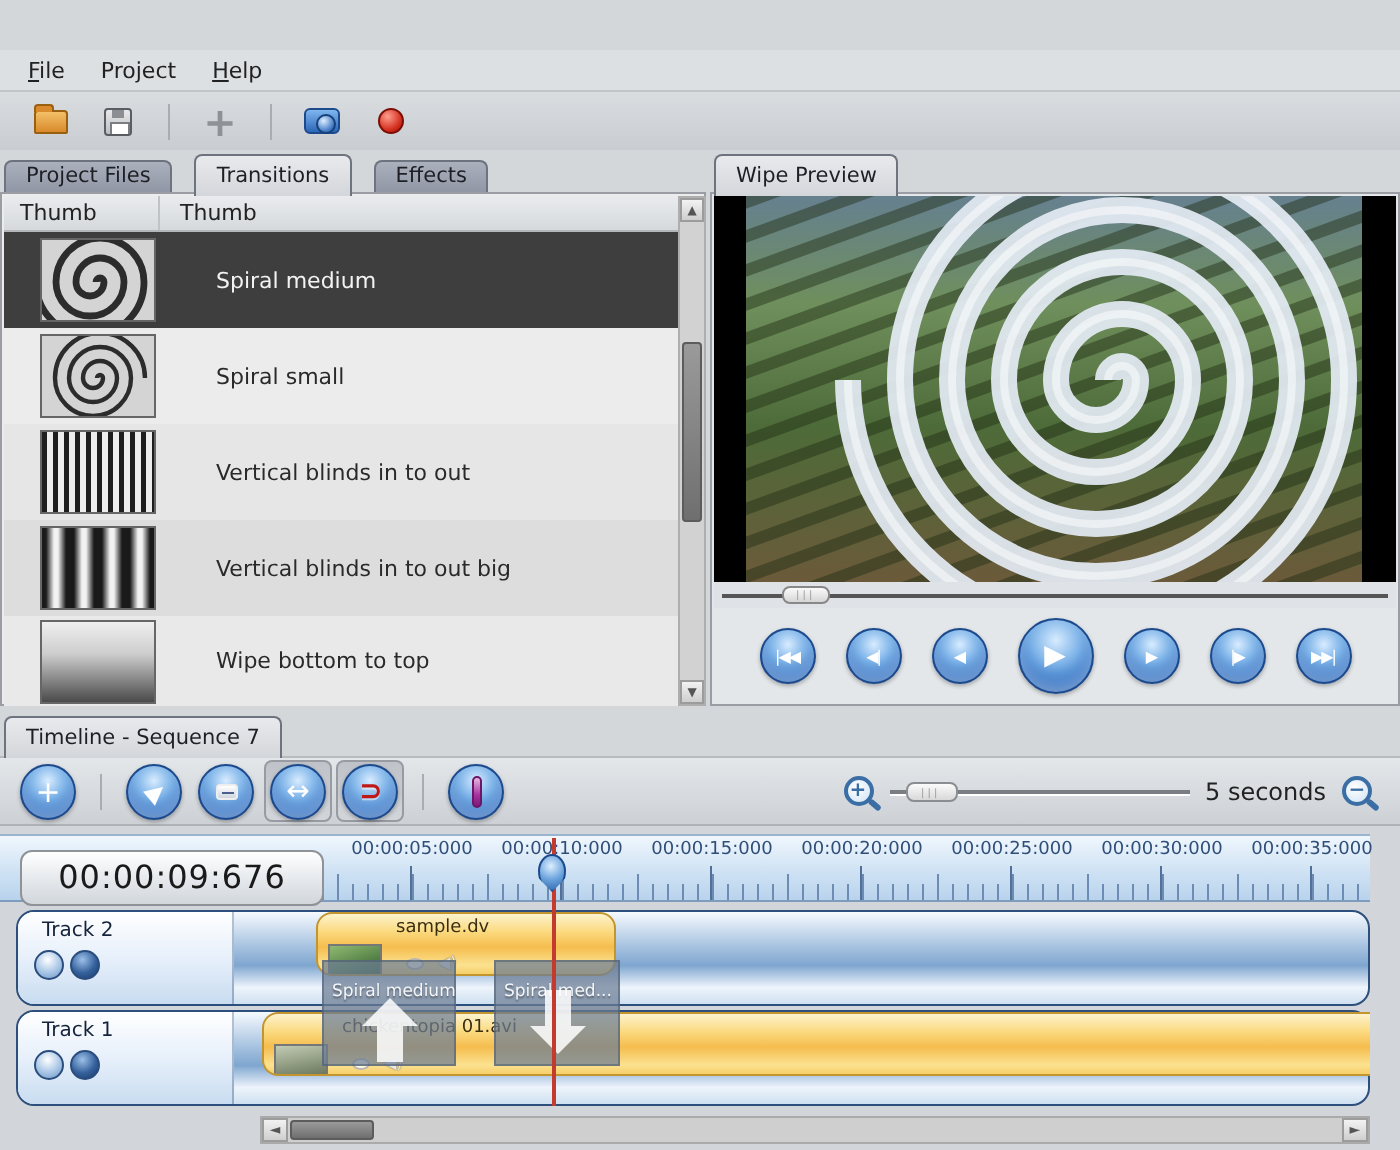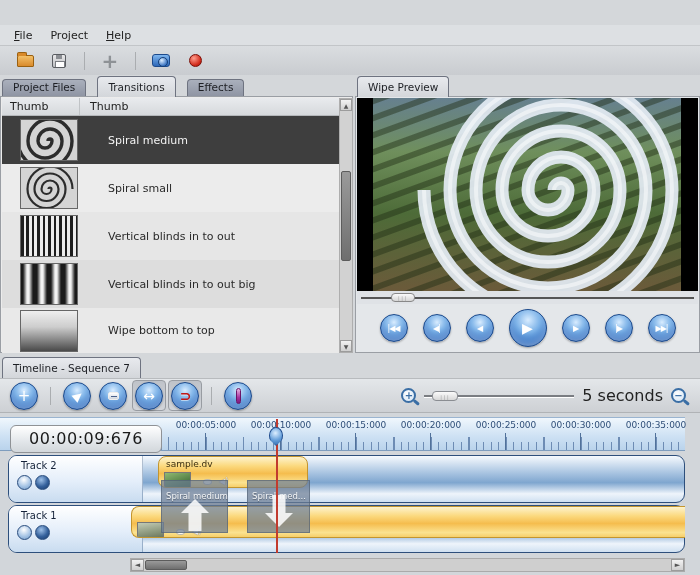--- a/index.html
+++ b/index.html
@@ -123,50 +123,50 @@
   .mag { width:15px; height:15px; border:2px solid #3a6ea5; border-radius:50%; position:relative;
     background:radial-gradient(circle at 40% 35%, #fff, #cfe2f4); color:#3a6ea5; font-size:10px; font-weight:bold;
     text-align:center; line-height:12px; }
   .mag::after { content:""; position:absolute; left:10px; top:11px; width:7px; height:2.5px; background:#3a6ea5;
     transform:rotate(40deg); border-radius:2px; }
   .zoom-slider { position:relative; width:150px; height:12px; }
   .zoom-track { position:absolute; left:0; right:0; top:5px; height:2px; background:#7a7d82; box-shadow:0 1px 0 #fff; }
   .zoom-handle { position:absolute; left:8px; top:1px; width:26px; height:10px; border:1px solid #8a8d92;
     border-radius:4px; background:linear-gradient(#fbfbfb,#d8d8d8); }
   .zoom-handle::after { content:"| | |"; font-size:5px; color:#999; position:absolute; left:7px; top:2px; }
-  .zoom-label { font-size:16px; color:#222; }
+  .zoom-label { font-size:12px; color:#222; }
 
   
   .tl-body { position:absolute; left:0; top:413px; width:700px; height:162px; background:#d2d6da; }
   .ruler { position:absolute; left:0; top:4px; width:685px; height:34px;
     background:linear-gradient(#f0f7fd,#cfe2f4 55%,#b9d3ec); border-top:1px solid #9ab4d0; border-bottom:1px solid #7e9dbe; }
   .ruler-label { position:absolute; top:2px; width:80px; text-align:center; font-size:9px; color:#2f4e78; }
   .ruler-label::after { content:""; position:absolute; left:39px; top:13px; width:1px; height:17px; background:#51719a; }
   .rl-0{left:166px}.rl-1{left:241px}.rl-2{left:316px}.rl-3{left:391px}.rl-4{left:466px}.rl-5{left:541px}.rl-6{left:616px}
   .ruler-ticks { position:absolute; left:131px; right:0; bottom:0; height:8px;
     background:repeating-linear-gradient(to right,#6d8cb4 0 1px,transparent 1px 7.5px); }
   .ruler-ticks2 { position:absolute; left:131px; right:0; bottom:0; height:13px;
     background:repeating-linear-gradient(to right,#6d8cb4 0 1px,transparent 1px 37.5px); }
   .timecode-box { position:absolute; left:10px; top:7px; width:152px; height:28px; border:1px solid #8f9296;
     border-radius:6px; background:linear-gradient(#ffffff,#e2e6ea 60%,#d2d7db);
     font-size:16px; color:#1a1a1a; text-align:center; line-height:26px; letter-spacing:.5px; z-index:6; }
 
   .track { position:absolute; left:8px; width:677px; height:48px; border:1.5px solid #2d4f7c; border-radius:9px;
     background:linear-gradient(180deg,#f6fafe 0%,#a6c2e0 38%,#7fa6cf 58%,#eef4fb 82%,#cfe0f1 100%); overflow:hidden; }
   .track-2 { top:42px; } .track-1 { top:92px; }
-  .track-header { position:absolute; left:0; top:0; width:134px; height:100%;
+  .track-header { position:absolute; left:0; top:0; width:108px; height:100%;
     background:linear-gradient(#ffffff,#e4eefa 55%,#c9dcf0); border-right:1px solid rgba(45,79,124,.35); }
   .track-name { font-size:10px; color:#15233a; padding:4px 0 0 12px; }
   .track-orbs { display:flex; gap:3px; padding:4px 0 0 8px; }
   .t-orb { width:15px; height:15px; border-radius:50%; border:1px solid #2a4d7e; }
   .t-orb.vid { background:radial-gradient(circle at 45% 30%, #ffffff, #a9c6e6 55%, #6d96c4); }
   .t-orb.aud { background:radial-gradient(circle at 40% 30%, #9dc0e8, #35619c 55%, #173a6b); }
 
   .clip { position:absolute; height:32px; border:1px solid #c3952f; border-radius:8px; overflow:hidden;
-    background:linear-gradient(180deg,#fdf3cd 0%,#fbd97e 30%,#f5bd4e 55%,#fbe290 85%,#f6cf6a 100%); z-index:3; }
+    background:linear-gradient(180deg,#fdf3cd 0%,#fbd97e 30%,#f5bd4e 55%,#fbe290 85%,#f6cf6a 100%); z-index:3;padding-left:32px; }
   .clip-sample { left:158px; top:456px; width:150px; }
   .clip-chicken { left:131px; top:506px; width:554px; border-radius:8px 0 0 8px; border-right:none; }
   .clip-label { font-size:9px; color:#3a2e10; padding:2px 0 0 7px; white-space:nowrap; }
   .clip-thumb { position:absolute; left:5px; top:15px; width:27px; height:27px; border:1px solid #777; }
   .clip-thumb.green { background:linear-gradient(160deg,#8fba72,#44703a 55%,#2a4a22); }
   .clip-thumb.path { background:linear-gradient(170deg,#c2cbb5,#8b977c 40%,#5c664e 75%,#3f4636); }
   .clip-icons { position:absolute; left:44px; top:20px; display:flex; gap:7px; align-items:center; }
   .ci-ellipse { width:9px; height:6px; border-radius:50%; background:rgba(255,255,255,.8); border:1px solid rgba(120,120,120,.5); }
   .ci-speaker { font-size:8px; color:#e8e8e8; text-shadow:0 0 1px #555; }
 
@@ -404,20 +404,21 @@
 
   <div class="clip clip-sample">
     <div class="clip-label">sample.dv</div>
     <div class="clip-thumb green"></div>
     <div class="clip-icons">
       <span class="ci-ellipse"></span>
       <span class="ci-speaker">◀)</span>
     </div>
   </div>
   <div class="clip clip-chicken">
+    <div class="clip-label">chickentopia 01.avi</div>
     <div class="clip-thumb path"></div>
     <div class="clip-icons">
       <span class="ci-ellipse"></span>
       <span class="ci-speaker">◀)</span>
     </div>
   </div>
 
   <div class="transition trans-1 arrow-up">
     <div class="trans-label">Spiral medium</div>
     <div class="arrow-stem"></div>

